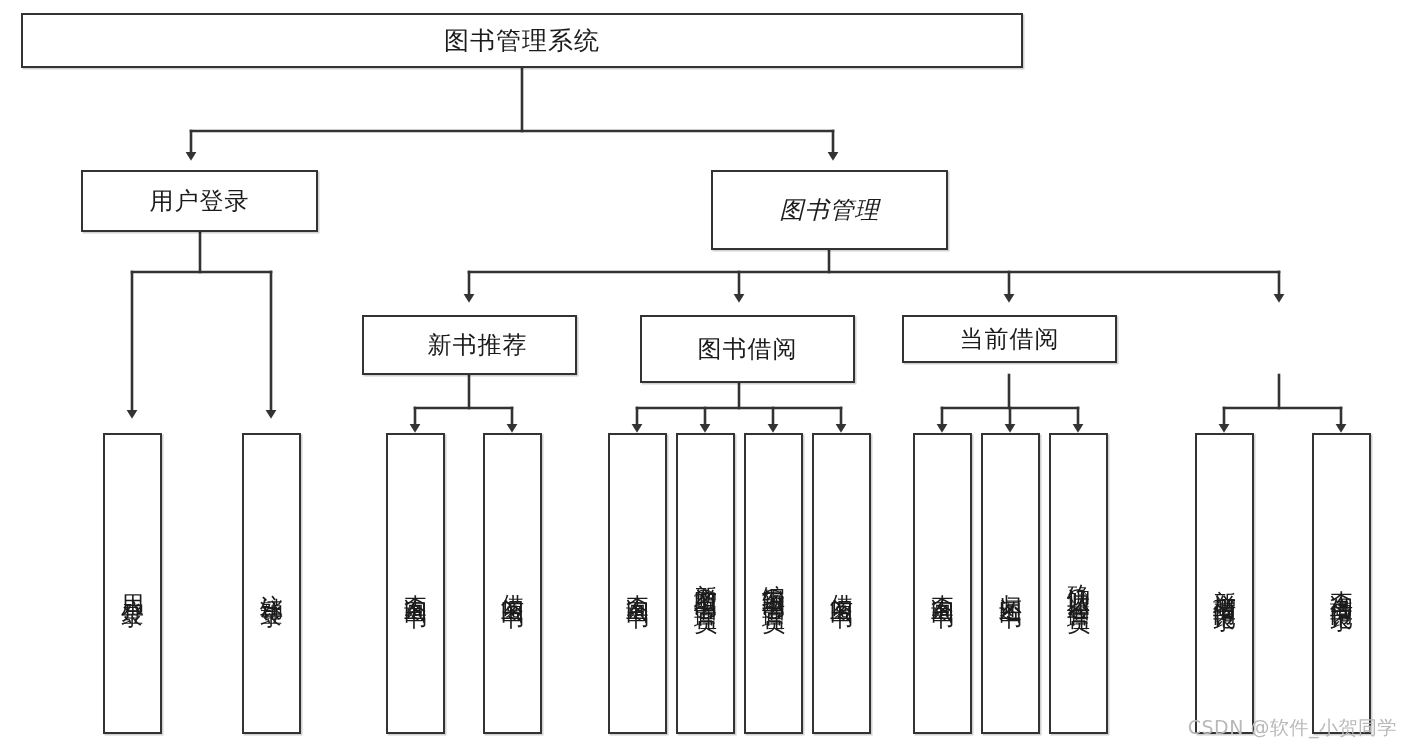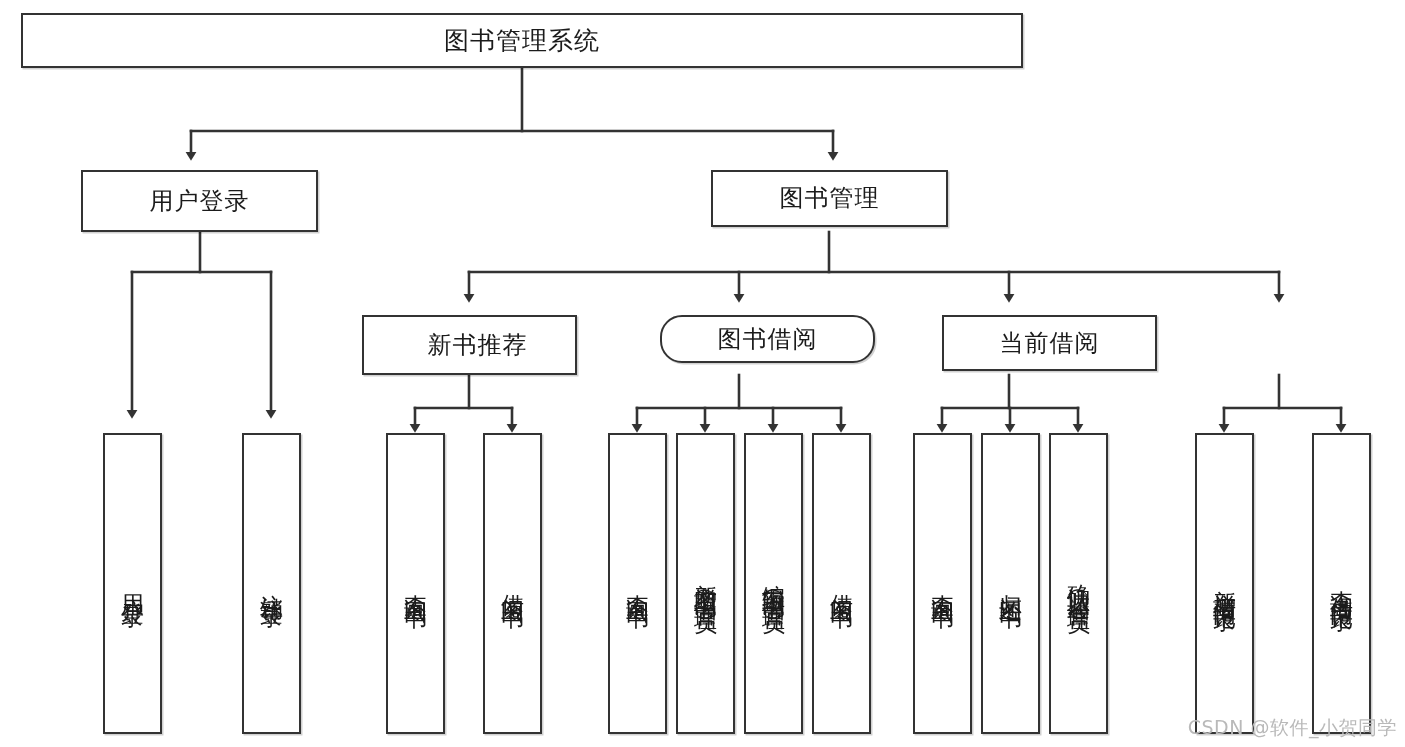--- a/index.html
+++ b/index.html
@@ -118,31 +118,31 @@
     </g>
   </svg>
 
   <div class="node h root" style="left:21px;top:13px;width:1002px;height:55px;">
     <span>图书管理系统</span>
   </div>
 
   <div class="node h" style="left:81px;top:170px;width:237px;height:62px;">
     <span>用户登录</span>
   </div>
-  <div class="node h" style="left:711px;top:170px;width:237px;height:57px;">
+  <div class="node h" style="left:711px;top:170px;width:237px;height:80px;font-style:italic;">
     <span>图书管理</span>
   </div>
 
   <div class="node h" style="left:362px;top:315px;width:215px;height:60px;padding-left:16px;">
     <span>新书推荐</span>
   </div>
-  <div class="node h" style="left:660px;top:315px;width:215px;height:48px;border-radius:22px;">
+  <div class="node h" style="left:640px;top:315px;width:215px;height:68px;">
     <span>图书借阅</span>
   </div>
-  <div class="node h" style="left:902px;top:315px;width:215px;height:56px;margin-left:40px;">
+  <div class="node h" style="left:902px;top:315px;width:215px;height:48px;">
     <span>当前借阅</span>
   </div>
 
   <div class="node v" style="left:103px;top:433px;width:59px;height:301px;">
     <span class="vtext">用户登录</span>
   </div>
   <div class="node v" style="left:242px;top:433px;width:59px;height:301px;">
     <span class="vtext">注销登录</span>
   </div>
 

